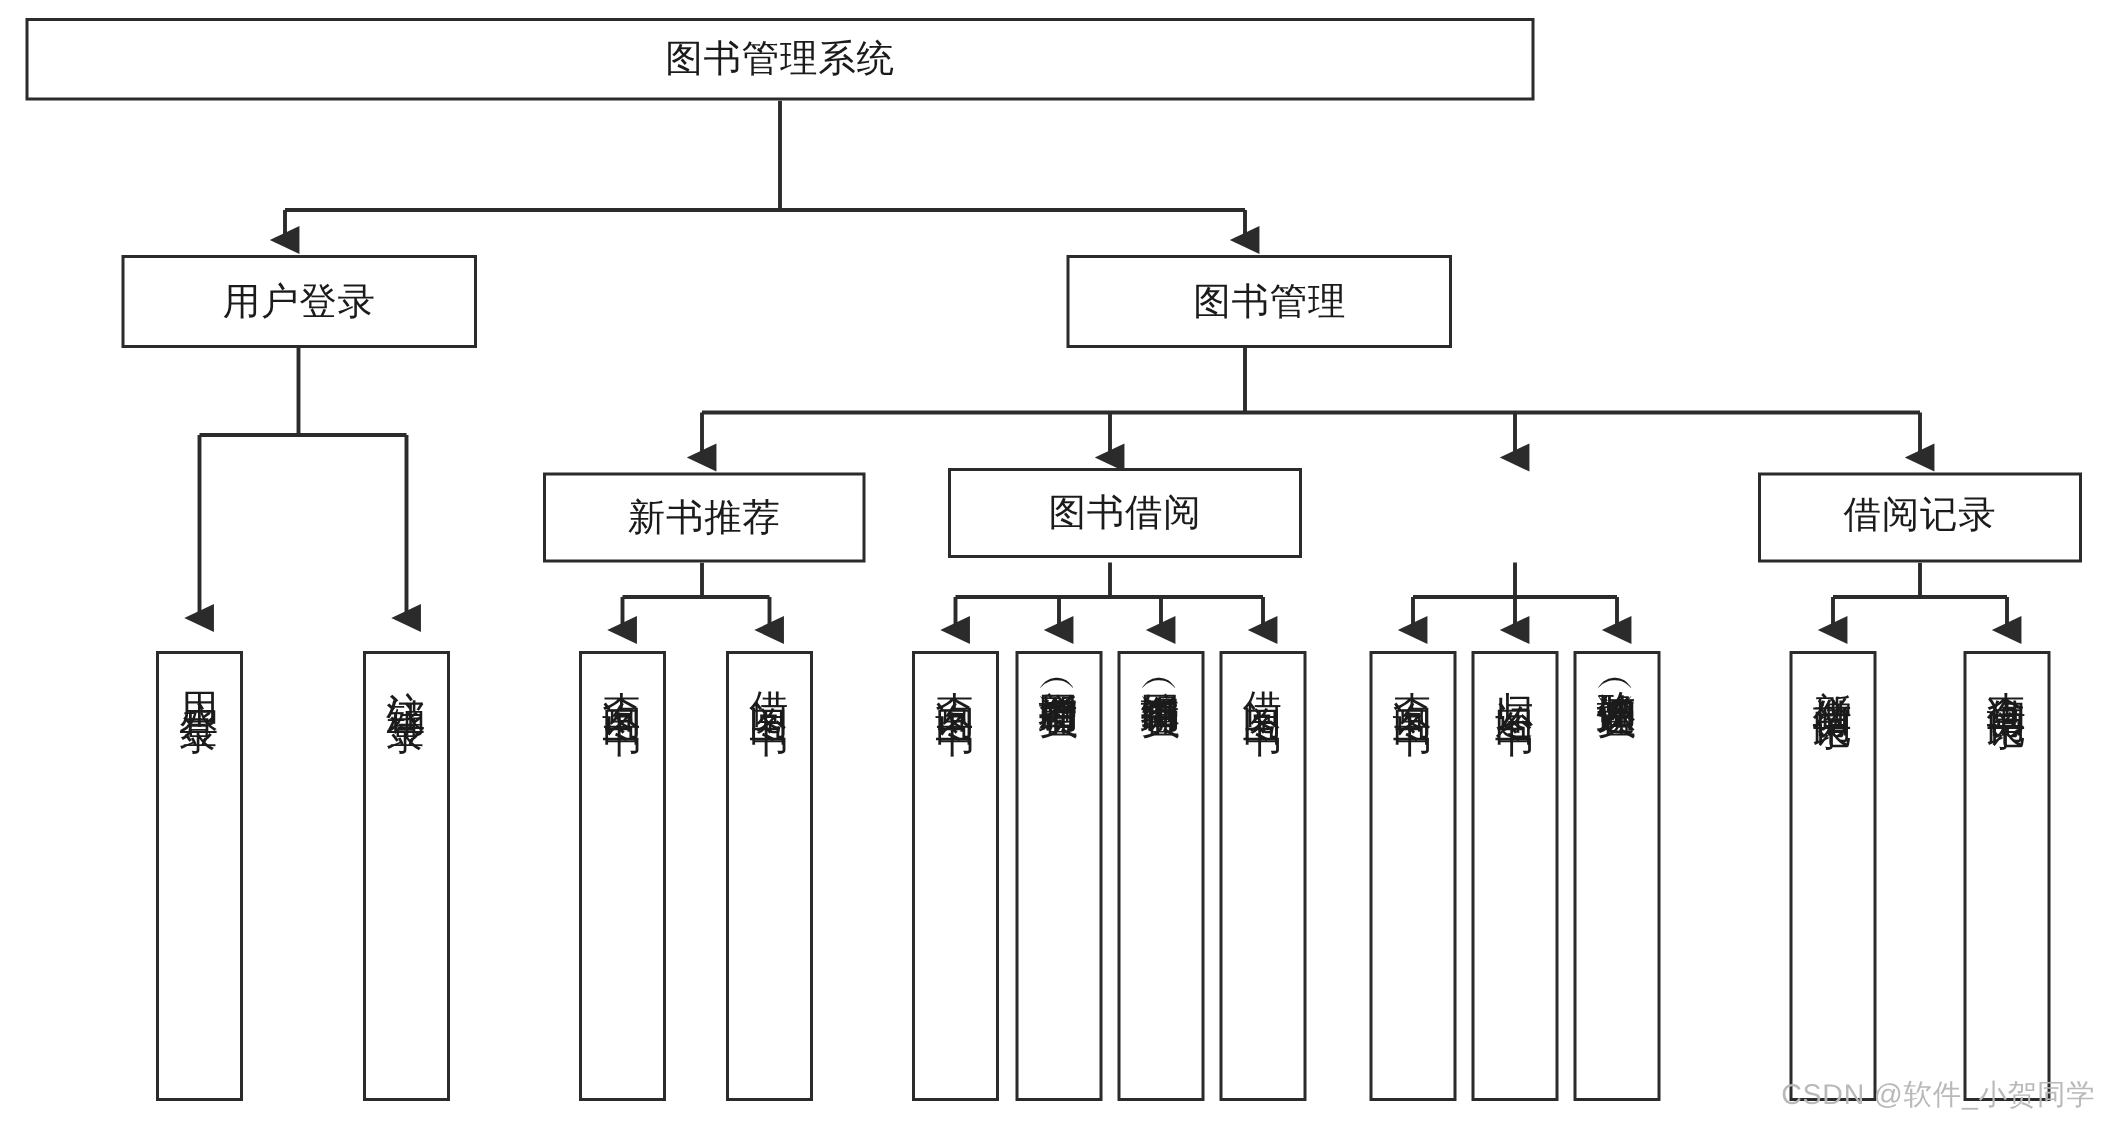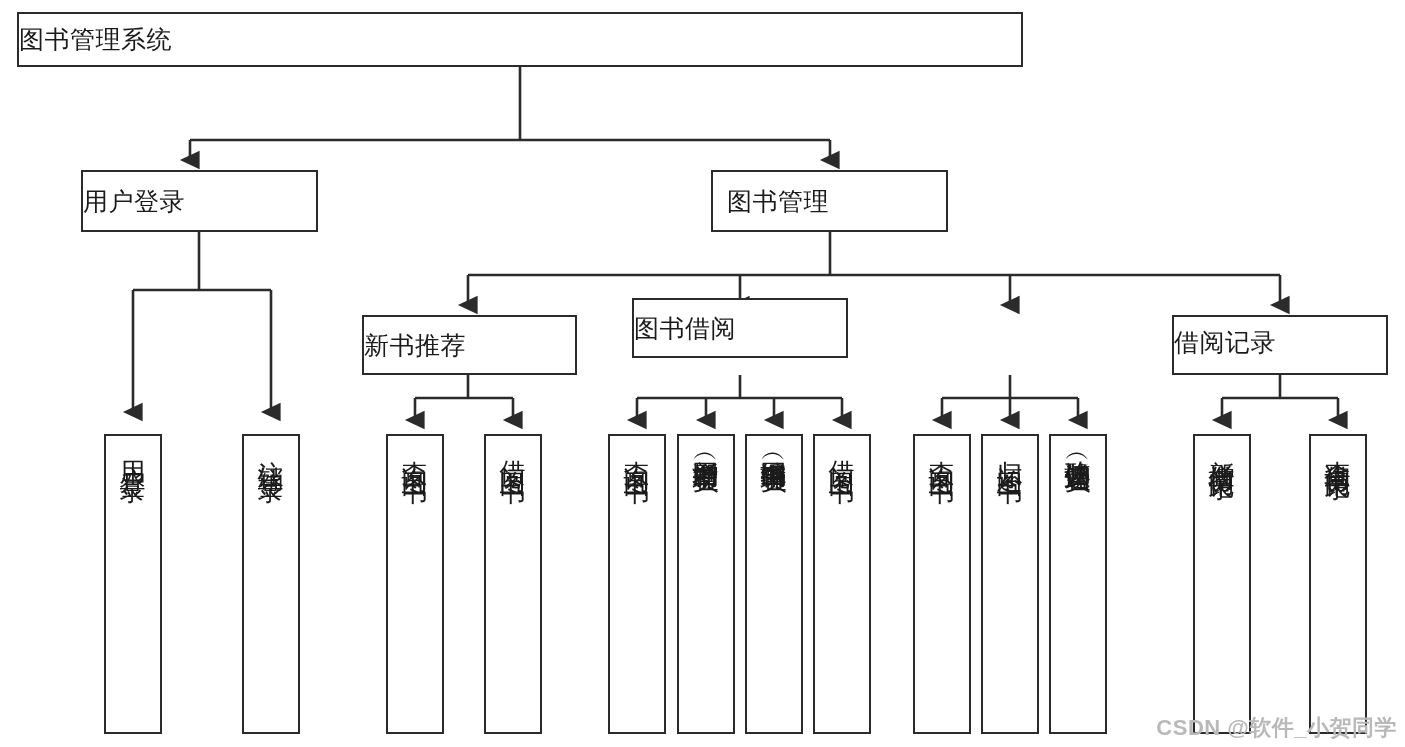--- a/index.html
+++ b/index.html
@@ -28,20 +28,21 @@
     height: 747px;
     pointer-events: none;
   }
   .node {
     position: absolute;
     box-sizing: border-box;
     border: 2.5px solid #2b2b2b;
     background: #ffffff;
     display: flex;
     align-items: center;
+    justify-content: center;
     color: #1b1b1b;
     z-index: 2;
   }
   .node-label {
     display: block;
     text-align: center;
     line-height: 1.22;
     white-space: nowrap;
     color: #1b1b1b;
   }
@@ -72,26 +73,25 @@
     letter-spacing: 1px;
     font-size: 26px;
   }
   .node.vert.mid .node-label {
     letter-spacing: 3px;
   }
   .watermark {
     position: absolute;
     right: 8px;
     bottom: 4px;
-    font-size: 22px;
+    font-size: 19px;
     color: #b9b9b9;
     white-space: nowrap;
     z-index: 3;
     letter-spacing: 0.5px;
-    font-weight: bold;
   }
 </style>
 </head>
 <body>
 
 <div id="diagram-root">
 
   <svg id="connectors" viewBox="0 0 1405 747" xmlns="http://www.w3.org/2000/svg">
     <defs>
       <marker id="arrowhead" markerWidth="9" markerHeight="9" refX="4.2" refY="4.3" orient="auto" markerUnits="strokeWidth">
@@ -142,28 +142,28 @@
     </g>
   </svg>
 
   <div class="node root horiz" style="left:17px; top:12px; width:1006px; height:55px;">
     <span class="node-label">图书管理系统</span>
   </div>
 
   <div class="node horiz" style="left:81px; top:170px; width:237px; height:62px;">
     <span class="node-label">用户登录</span>
   </div>
-  <div class="node horiz" style="left:711px; top:170px; width:237px; height:62px;padding-left:14px;">
+  <div class="node horiz" style="left:711px; top:170px; width:257px; height:62px;padding-left:14px;">
     <span class="node-label">图书管理</span>
   </div>
 
   <div class="node horiz" style="left:362px; top:315px; width:215px; height:60px;">
     <span class="node-label">新书推荐</span>
   </div>
-  <div class="node horiz" style="left:632px; top:298px; width:216px; height:60px;">
+  <div class="node horiz" style="left:632px; top:312px; width:236px; height:60px;">
     <span class="node-label">图书借阅</span>
   </div>
   <div class="node horiz" style="left:1172px; top:315px; width:216px; height:60px;font-family:Liberation Mono, monospace;">
     <span class="node-label">借阅记录</span>
   </div>
 
   <div class="node vert" style="left:104px; top:434px; width:58px; height:300px;">
     <span class="node-label">用户登录</span>
   </div>
   <div class="node vert" style="left:242px; top:434px; width:58px; height:300px;">

